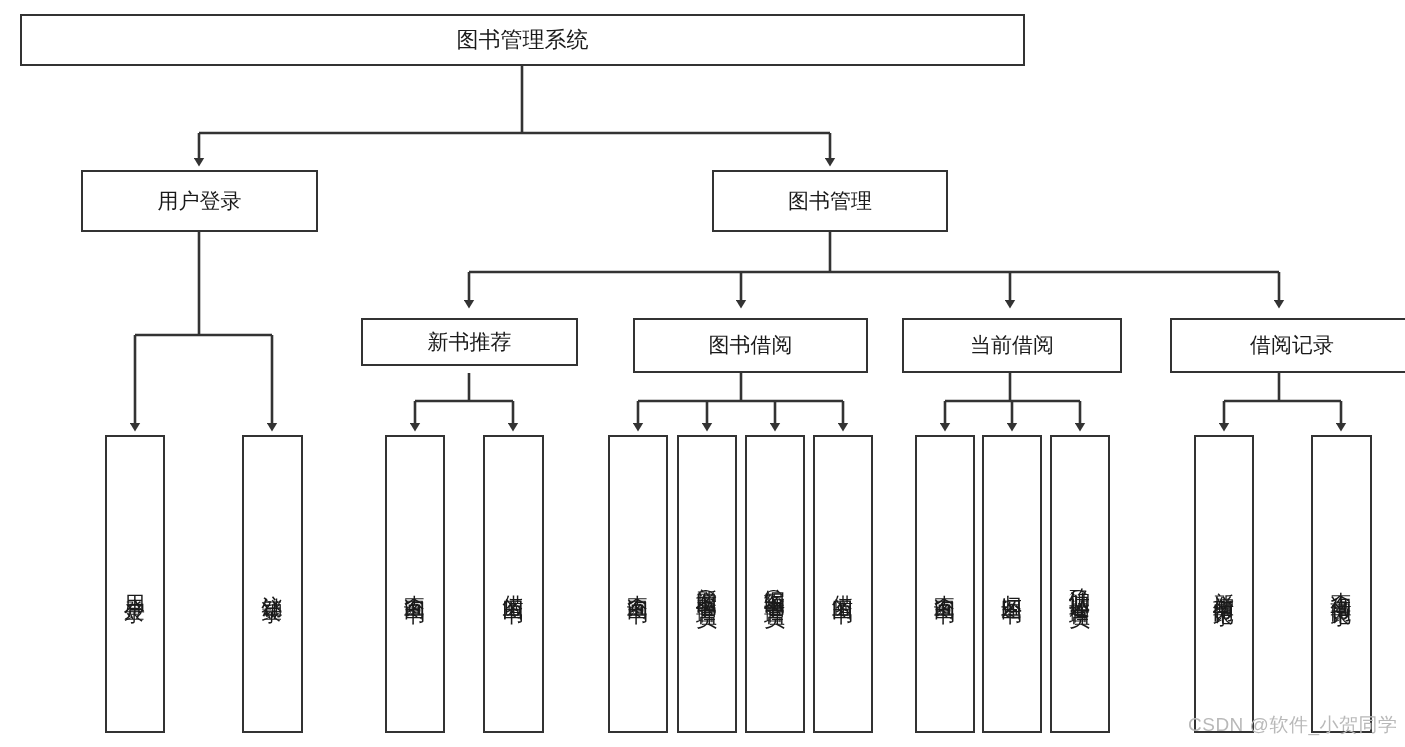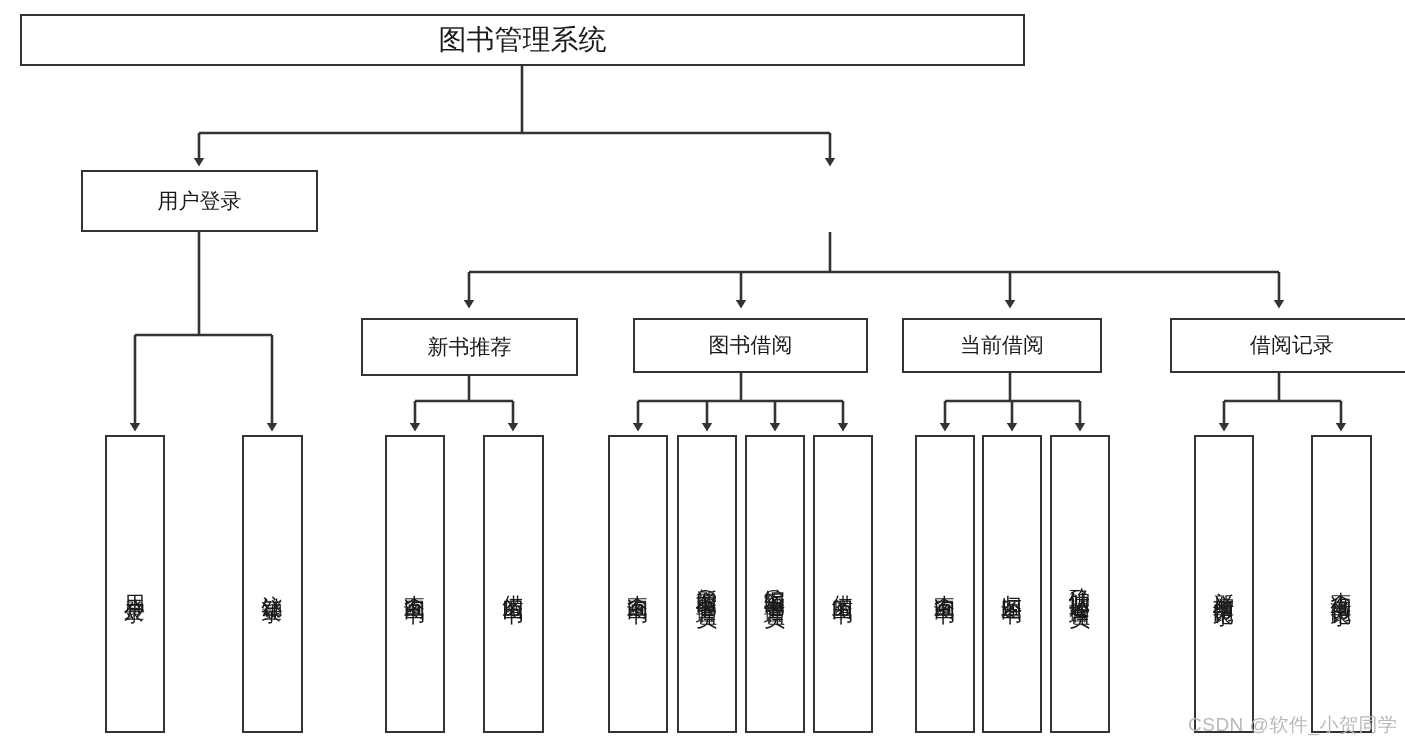--- a/index.html
+++ b/index.html
@@ -38,21 +38,21 @@
     display: block;
     text-align: center;
     line-height: 1.18;
     color: #1a1a1a;
     white-space: nowrap;
   }
   .horiz .node-label {
     font-size: 21px;
   }
   .node.root .node-label {
-    font-size: 28px;
+    font-size: 22px;
   }
   .vert {
     
   }
   .vert .node-label {
     writing-mode: vertical-rl;
     text-orientation: upright;
     font-size: 21px;
     letter-spacing: 3px;
     line-height: 1;
@@ -124,28 +124,31 @@
     </g>
   </svg>
 
   <div class="node root horiz" style="left:20px; top:14px; width:1005px; height:52px;">
     <span class="node-label">图书管理系统</span>
   </div>
 
   <div class="node horiz" style="left:81px; top:170px; width:237px; height:62px;">
     <span class="node-label">用户登录</span>
   </div>
+  <div class="node horiz" style="left:712px; top:170px; width:236px; height:62px;">
+    <span class="node-label">图书管理</span>
+  </div>
 
-  <div class="node horiz" style="left:361px; top:318px; width:217px; height:58px;">
+  <div class="node horiz" style="left:361px; top:318px; width:217px; height:48px;">
     <span class="node-label">新书推荐</span>
   </div>
   <div class="node horiz" style="left:633px; top:318px; width:235px; height:55px;">
     <span class="node-label">图书借阅</span>
   </div>
-  <div class="node horiz" style="left:902px; top:318px; width:200px; height:55px;">
+  <div class="node horiz" style="left:902px; top:318px; width:220px; height:55px;">
     <span class="node-label">当前借阅</span>
   </div>
   <div class="node horiz" style="left:1170px; top:318px; width:244px; height:55px;">
     <span class="node-label">借阅记录</span>
   </div>
 
   <div class="node vert" style="left:105px; top:435px; width:60px; height:298px;">
     <span class="node-label">用户登录</span>
   </div>
   <div class="node vert" style="left:242px; top:435px; width:61px; height:298px;">

